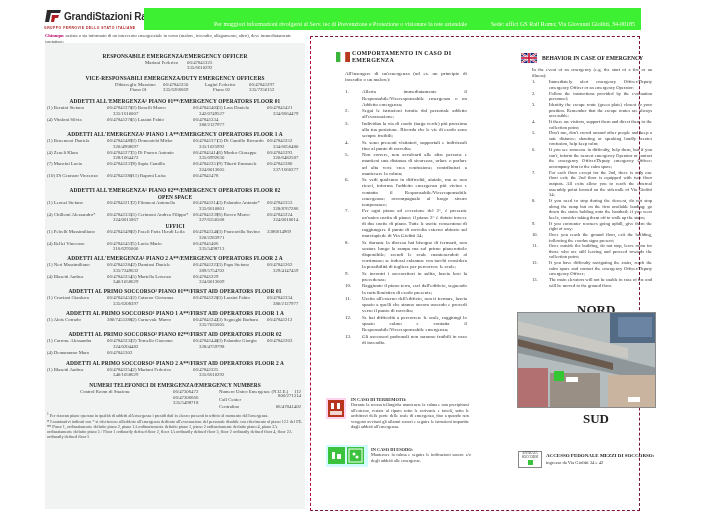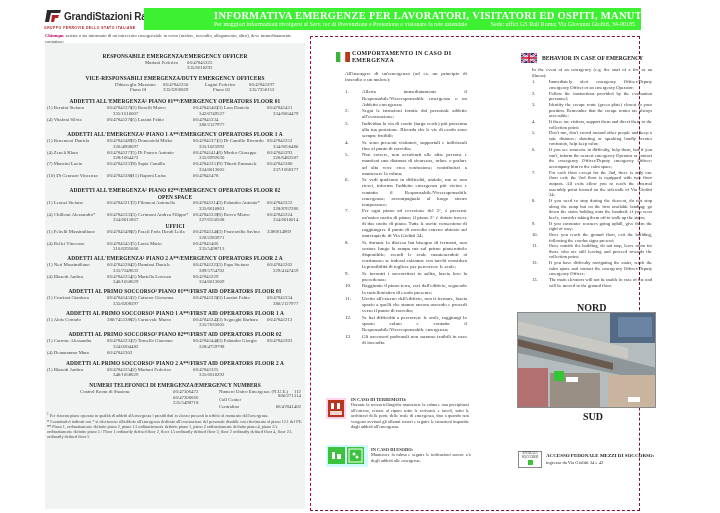--- a/index.html
+++ b/index.html
@@ -24,37 +24,36 @@
   .foot{font-size:4.2px;line-height:5.2px;color:#444;}
   
   .dash-box{left:310px;top:36px;width:330px;height:475px;border:1.4px dashed #7a1436;box-sizing:border-box;border-left:1.4px dashed #b00040;}
   .mid-title{left:352px;top:50px;font-weight:bold;font-size:6px;line-height:7px;letter-spacing:0.3px;width:120px;}
   .flag-it{left:336px;top:52px;width:14px;height:10px;}
   .para{font-size:5px;line-height:6.2px;color:#333;text-align:justify;}
   ol.steps{margin:0;padding:0;list-style:none;}
   ol.steps li{position:relative;padding-left:17px;margin-bottom:0.2px;}
   ol.steps li .n{position:absolute;left:0;top:0;}
   .uk-flag{left:521px;top:53px;width:16px;height:10px;}
-  .nord,.sud{font-weight:bold;font-size:10px;color:#222;}
+  .nord,.sud{font-weight:bold;font-size:13px;color:#222;}
   .cyan-mark{background:#d0fbff;}
 </style>
 </head>
 <body>
 
 <div class="abs logo">
   <svg class="mark" viewBox="0 0 18 16">
     <path d="M3 2 L17 2 L16 5 L7 5 L5 14 L1 14 Z" fill="#2b2b2b"></path>
     <path d="M8 7 L15 7 L14 10 L11 10 L10 14 L7 14 Z" fill="#b02020"></path>
   </svg>
   <span class="name">GrandiStazioni Rail</span>
   <span class="sub">GRUPPO FERROVIE DELLO STATO ITALIANE</span>
 </div>
 
 <div class="abs banner">
-  <div class="t1">INFORMATIVA EMERGENZE PER LAVORATORI, VISITATORI ED OSPITI, MANUTENTORI</div>
   <div class="t2">Per maggiori informazioni rivolgersi al Serv. tec di Prevenzione e Protezione o visionare la rete aziendale</div>
   <div class="t3">Sede: uffici GS Rail Roma; Via Giovanni Giolitti, 34-00185</div>
 </div>
 
 <div class="abs left"></div>
 
 <div class="abs warn">
   <b>Chiunque</b>
   <span>assista o sia informato di un intervento emergenziale in corso (malore, incendio, allagamento, altro), deve immediatamente contattare:</span>
 </div>

